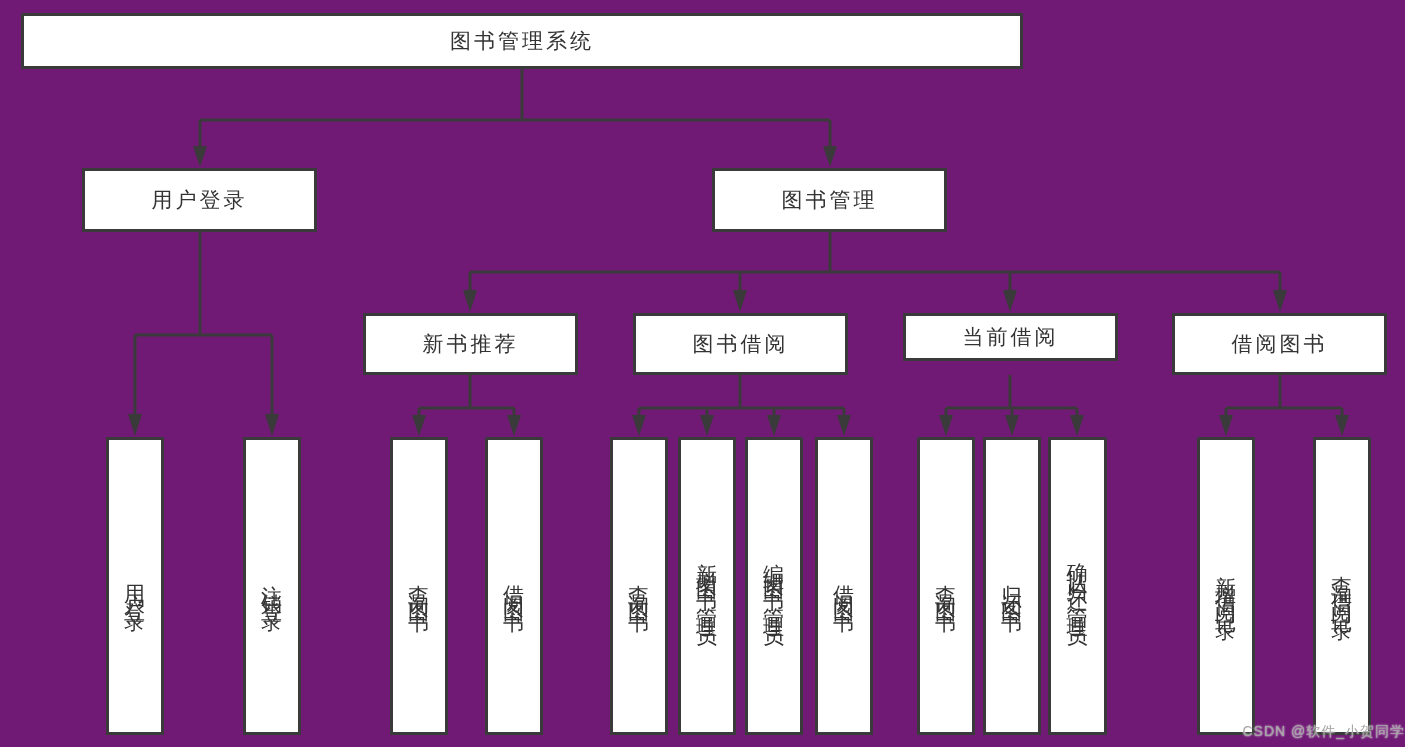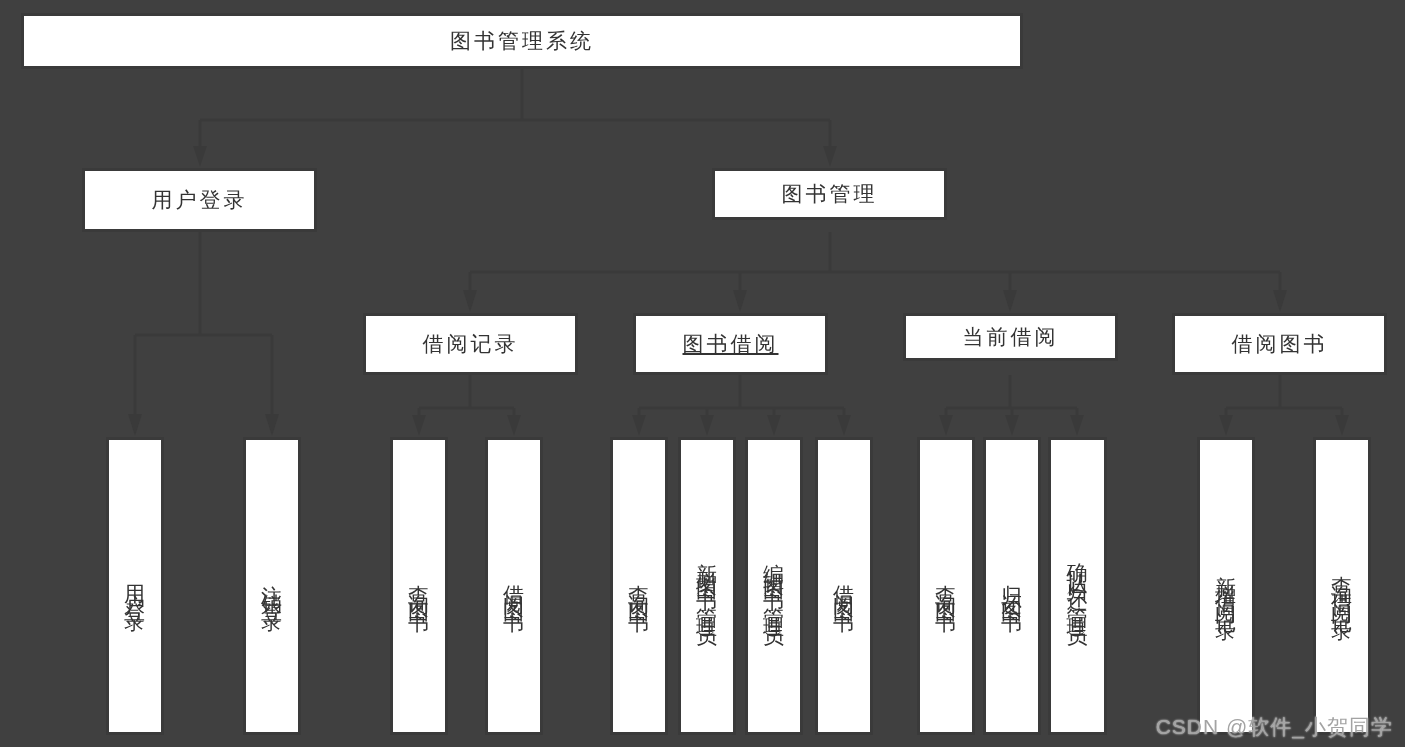--- a/index.html
+++ b/index.html
@@ -5,21 +5,21 @@
   html, body {
     margin: 0;
     padding: 0;
     background: #ffffff;
     font-family: "Liberation Sans", "DejaVu Sans", sans-serif;
   }
   .canvas {
     position: relative;
     width: 1405px;
     height: 747px;
-    background: #404040;
+    background: #701a75;
     overflow: hidden;
   }
   .connectors {
     position: absolute;
     left: 0;
     top: 0;
     width: 1405px;
     height: 747px;
   }
   .node {
@@ -36,23 +36,23 @@
     text-align: center;
     white-space: nowrap;
   }
   .vnode {
     writing-mode: vertical-rl;
     letter-spacing: 9px;
     line-height: 1;
   }
   .watermark {
     position: absolute;
-    right: 12px;
+    right: 0;
     bottom: 6px;
-    font-size: 21px;
+    font-size: 14px;
     letter-spacing: 1px;
     color: #a3a3a3;
     text-shadow: 0 0 2px #ffffff;
     white-space: nowrap;
   }
 </style>
 </head>
 <body>
 
 <div class="canvas">
@@ -100,24 +100,24 @@
       <polygon points="1070,415 1084,415 1077,436"></polygon>
 
       <polygon points="1219,415 1233,415 1226,436"></polygon>
       <polygon points="1335,415 1349,415 1342,436"></polygon>
     </g>
   </svg>
 
   <div class="node" style="left:21px; top:13px; width:1002px; height:56px;">图书管理系统</div>
 
   <div class="node" style="left:82px; top:168px; width:235px; height:64px;">用户登录</div>
-  <div class="node" style="left:712px; top:168px; width:235px; height:52px;">图书管理</div>
+  <div class="node" style="left:712px; top:168px; width:235px; height:64px;">图书管理</div>
 
-  <div class="node" style="left:363px; top:313px; width:215px; height:62px;">借阅记录</div>
-  <div class="node" style="left:633px; top:313px; width:195px; height:62px;text-decoration:underline;">图书借阅</div>
+  <div class="node" style="left:363px; top:313px; width:215px; height:62px;">新书推荐</div>
+  <div class="node" style="left:633px; top:313px; width:215px; height:62px;">图书借阅</div>
   <div class="node" style="left:903px; top:313px; width:215px; height:48px;">当前借阅</div>
   <div class="node" style="left:1172px; top:313px; width:215px; height:62px;">借阅图书</div>
 
   <div class="node vnode" style="left:106px; top:437px; width:58px; height:298px;">用户登录</div>
   <div class="node vnode" style="left:243px; top:437px; width:58px; height:298px;">注销登录</div>
 
   <div class="node vnode" style="left:390px; top:437px; width:58px; height:298px;">查询图书</div>
   <div class="node vnode" style="left:485px; top:437px; width:58px; height:298px;">借阅图书</div>
 
   <div class="node vnode" style="left:610px; top:437px; width:58px; height:298px;">查询图书</div>

